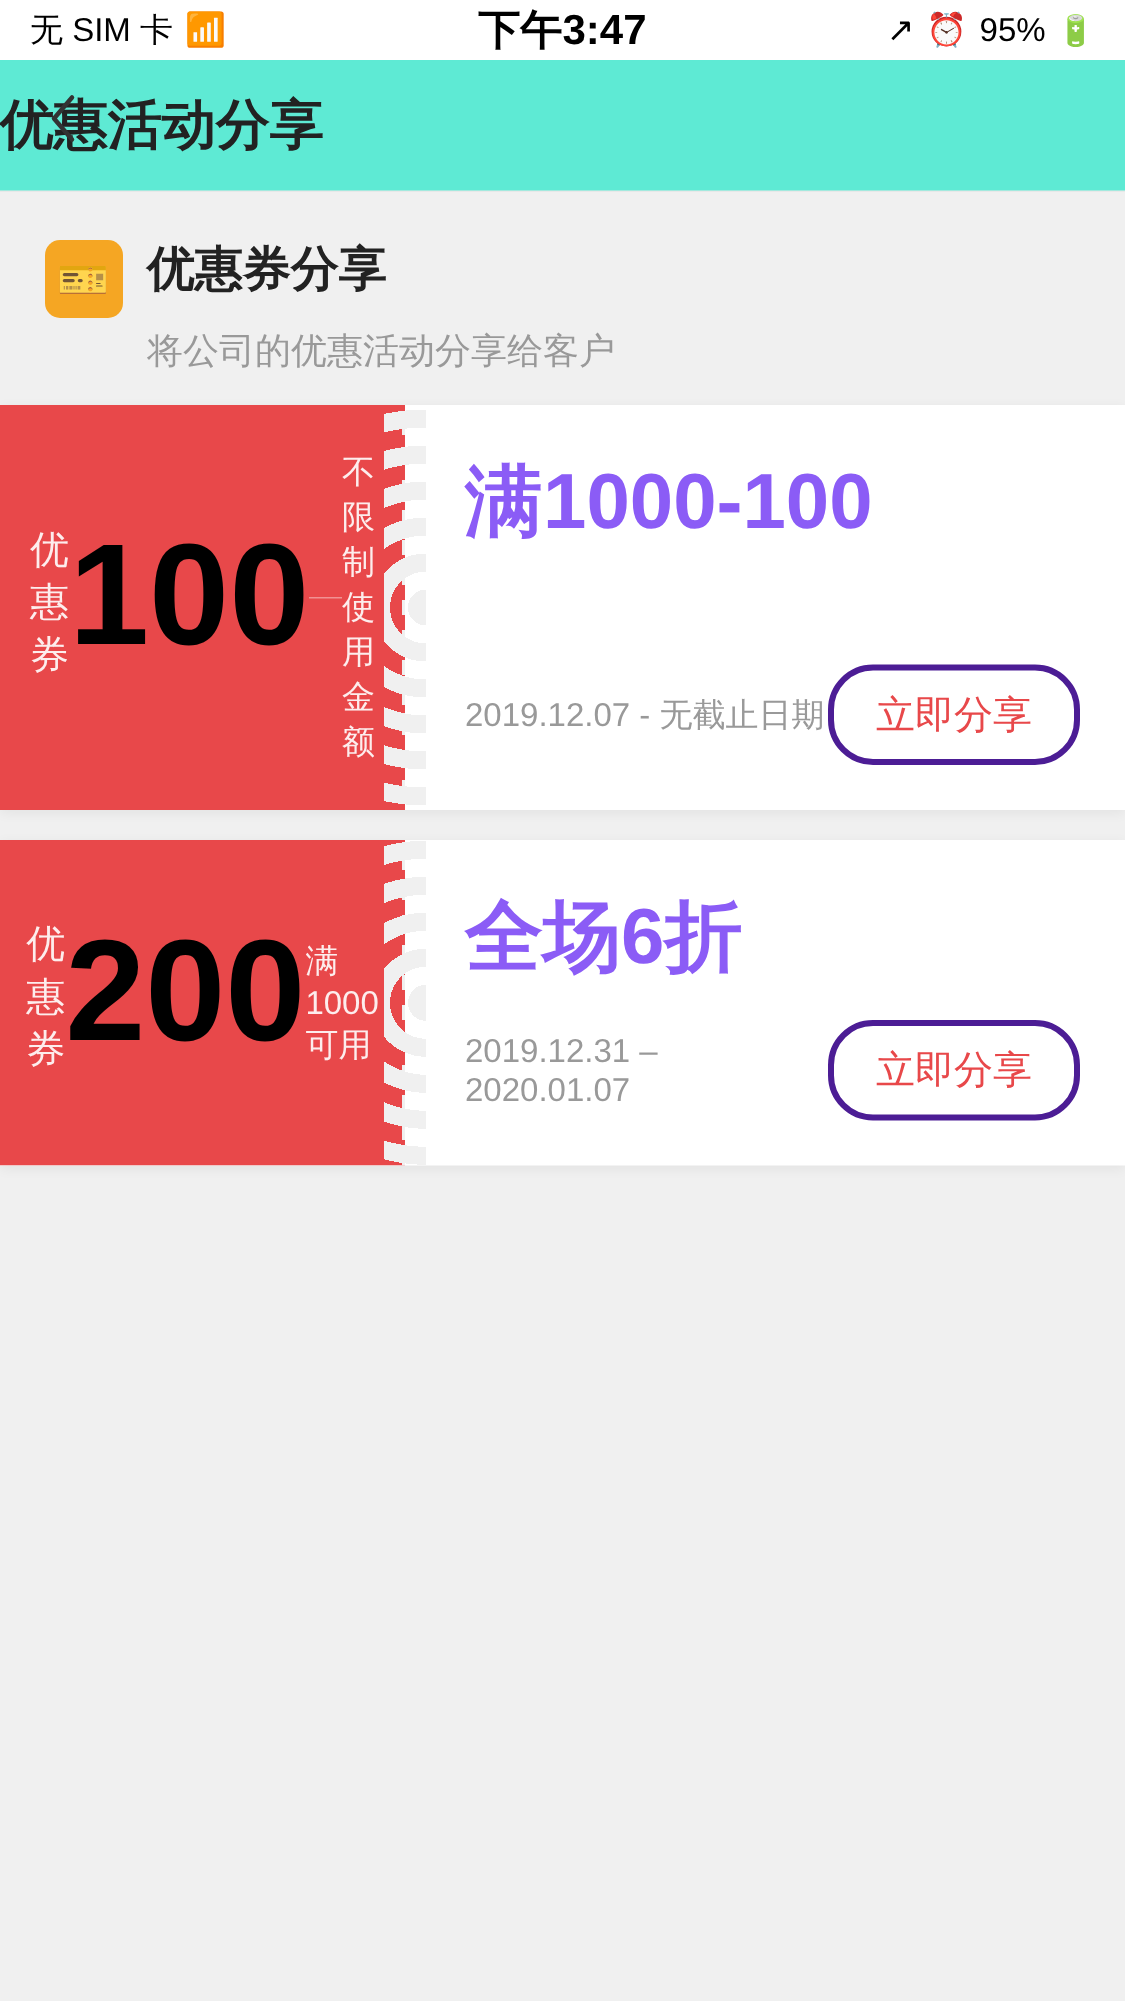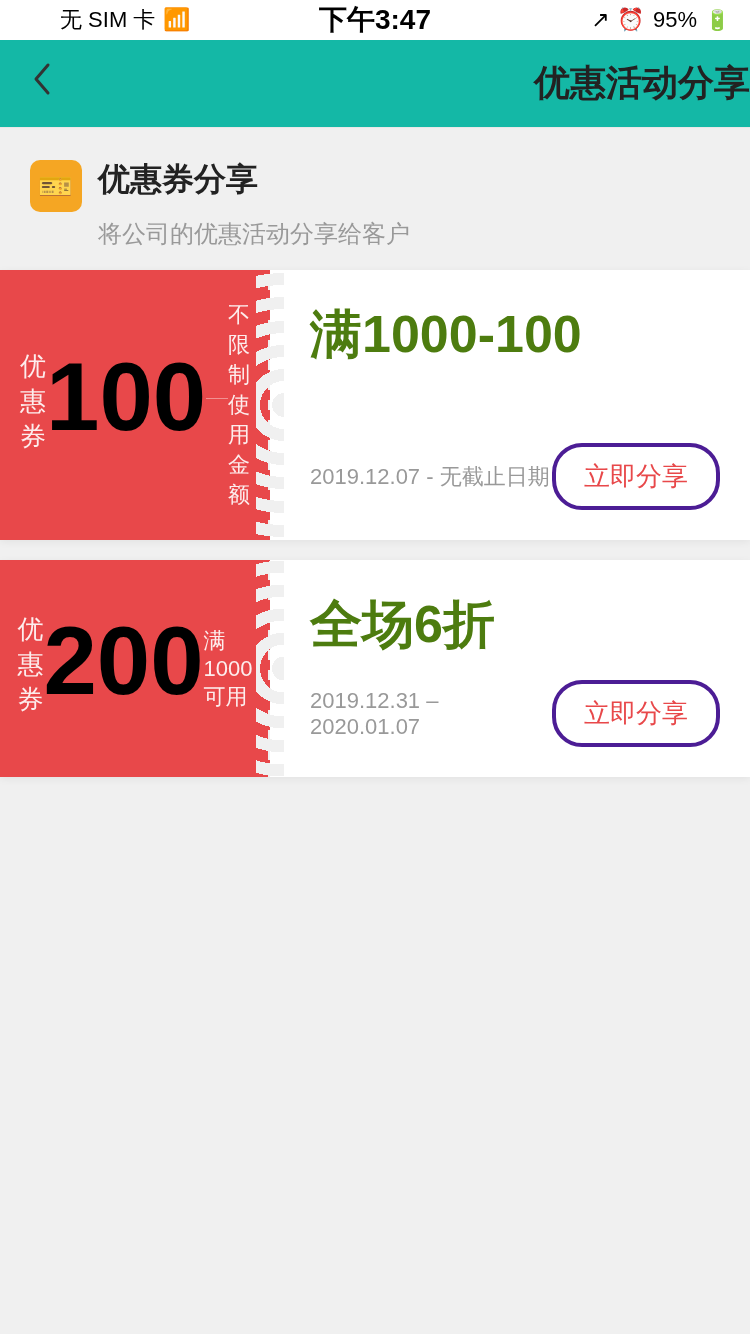--- a/index.html
+++ b/index.html
@@ -22,44 +22,43 @@
       justify-content: space-between;
       padding: 0 20px;
       font-size: 24px;
       font-weight: 500;
     }
     .status-left {
       display: flex;
       align-items: center;
       gap: 8px;
       font-size: 22px;
-      margin-left: 40px;
     }
     .status-center {
       font-size: 28px;
       font-weight: 600;
       position: absolute;
       left: 50%;
       transform: translateX(-50%);
     }
     .status-right {
       display: flex;
       align-items: center;
       gap: 8px;
       font-size: 22px;
     }
 
     
     .nav-bar {
       width: 750px;
       height: 88px;
-      background: #14b8a6;
-      display: flex;
-      align-items: center;
-      justify-content: flex-end;
+      background: #5eead4;
+      display: flex;
+      align-items: center;
+      justify-content: flex-start;
       position: relative;
       border-bottom: 1px solid #e8e8e8;
     }
     .nav-back {
       position: absolute;
       left: 30px;
       font-size: 40px;
       color: #333;
       cursor: pointer;
     }
@@ -187,21 +186,21 @@
     .coupon-right {
       flex: 1;
       padding: 30px 30px 30px 40px;
       display: flex;
       flex-direction: column;
       justify-content: space-between;
     }
     .coupon-title {
       font-size: 52px;
       font-weight: 700;
-      color: #4d7c0f;
+      color: #8b5cf6;
       margin-bottom: 20px;
     }
     .coupon-bottom {
       display: flex;
       align-items: center;
     }
     .coupon-date {
       font-size: 22px;
       color: #999;
       flex: 1;

